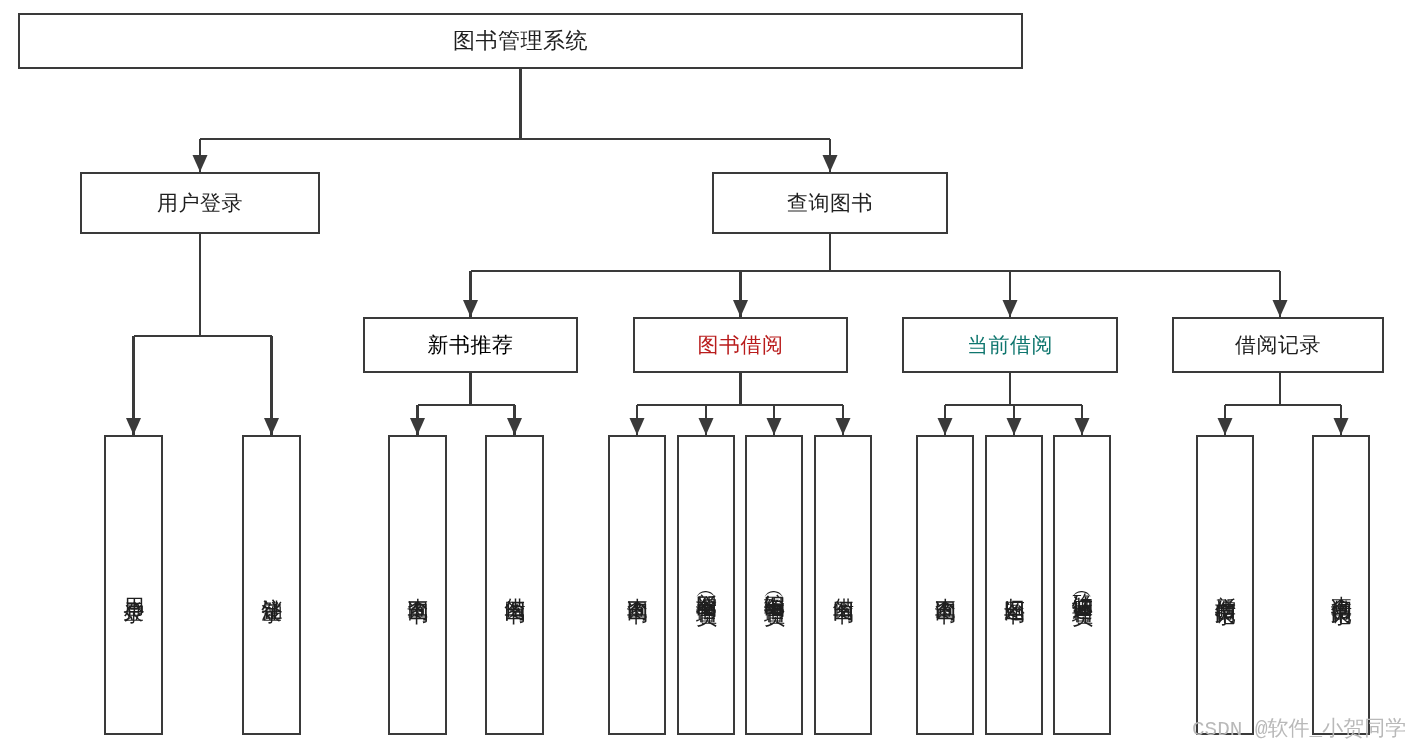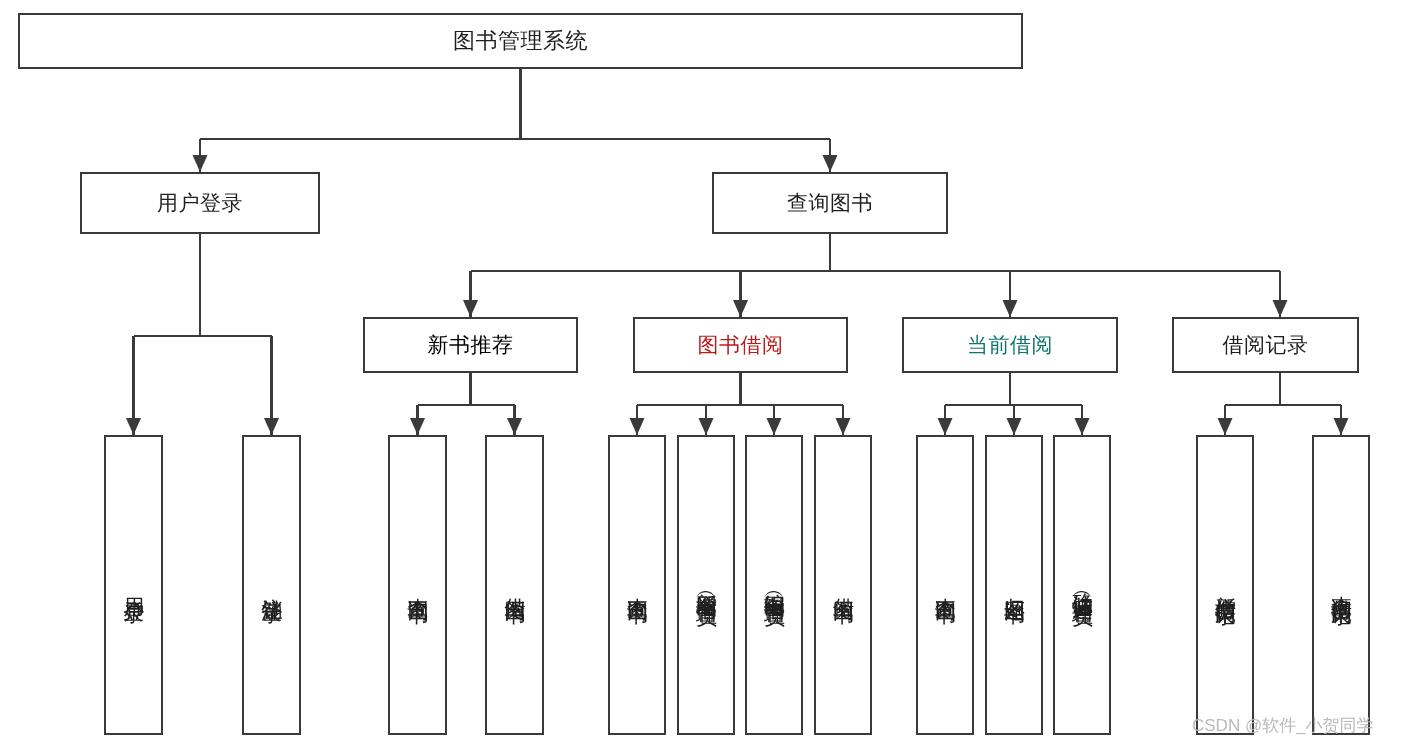--- a/index.html
+++ b/index.html
@@ -52,22 +52,22 @@
   .node.vertical .nlabel {
     writing-mode: vertical-rl;
     text-orientation: upright;
     display: block;
   }
   .node.root {
     font-size: 22px;
   }
   .watermark {
     position: absolute;
-    font-family: Liberation Sans, sans-serif;
-    font-size: 17px;
+    font-family: Liberation Mono, monospace;
+    font-size: 21px;
     color: #b9b9b9;
     white-space: nowrap;
     user-select: none;
   }
 </style>
 </head>
 <body>
 
 <div id="canvas">
   <svg id="edges" viewBox="0 0 1405 747" xmlns="http://www.w3.org/2000/svg" aria-hidden="true">
@@ -136,21 +136,21 @@
       </div>
       <div class="node horizontal" style="left: 363px; top: 317px; width: 215px; height: 56px; border-color: rgb(58, 58, 58); color: #000000;">
         <span class="nlabel">新书推荐</span>
       </div>
       <div class="node horizontal" style="left: 633px; top: 317px; width: 215px; height: 56px; border-color: rgb(58, 58, 58); color: #b91c1c;">
         <span class="nlabel">图书借阅</span>
       </div>
       <div class="node horizontal" style="left: 902px; top: 317px; width: 216px; height: 56px; border-color: rgb(58, 58, 58); color: #0f766e;">
         <span class="nlabel">当前借阅</span>
       </div>
-      <div class="node horizontal" style="left: 1172px; top: 317px; width: 187px; height: 56px; border-color: rgb(58, 58, 58); color: rgb(31, 31, 31);">
+      <div class="node horizontal" style="left: 1172px; top: 317px; width: 212px; height: 56px; border-color: rgb(58, 58, 58); color: rgb(31, 31, 31);">
         <span class="nlabel">借阅记录</span>
       </div>
       <div class="node vertical" style="left: 104px; top: 435px; width: 59px; height: 300px; border-color: rgb(58, 58, 58); color: rgb(31, 31, 31);">
         <span class="nlabel">用户登录</span>
       </div>
       <div class="node vertical" style="left: 242px; top: 435px; width: 59px; height: 300px; border-color: rgb(58, 58, 58); color: rgb(31, 31, 31);">
         <span class="nlabel">注销登录</span>
       </div>
       <div class="node vertical" style="left: 388px; top: 435px; width: 59px; height: 300px; border-color: rgb(58, 58, 58); color: rgb(31, 31, 31);">
         <span class="nlabel">查询图书</span>

